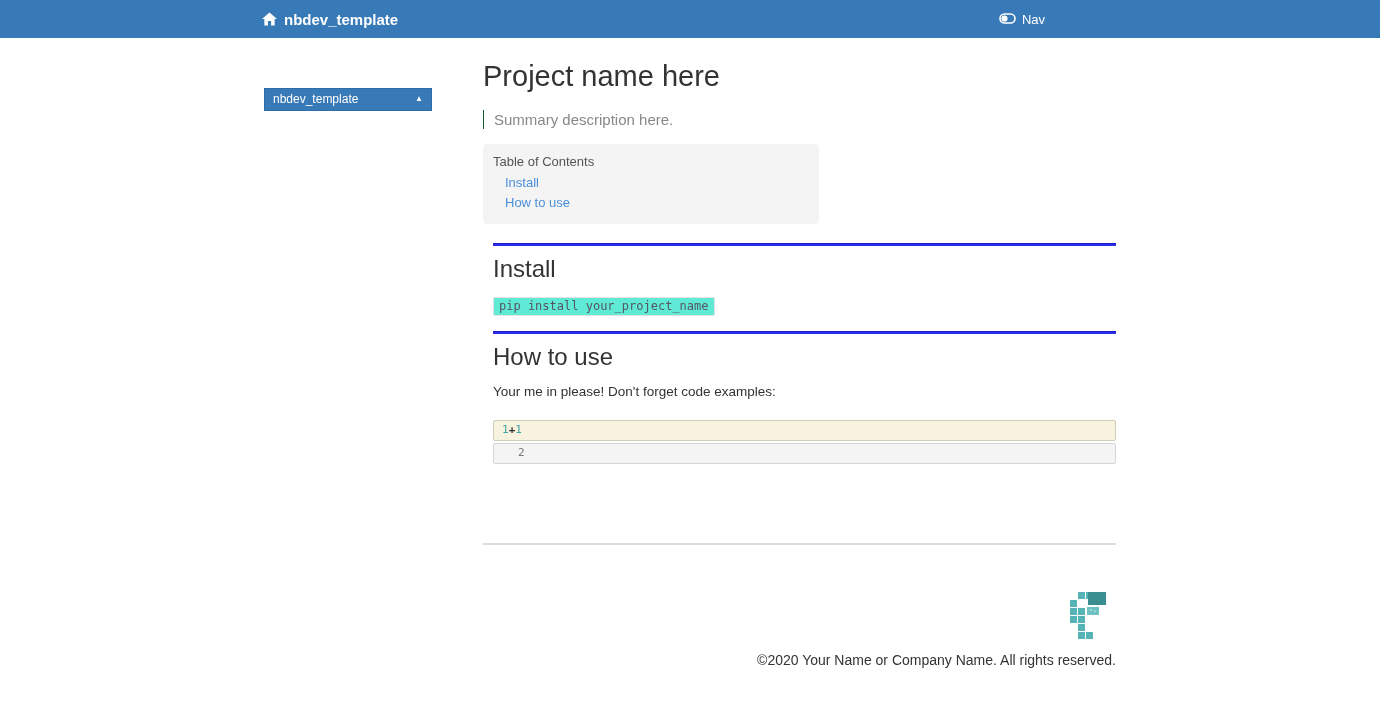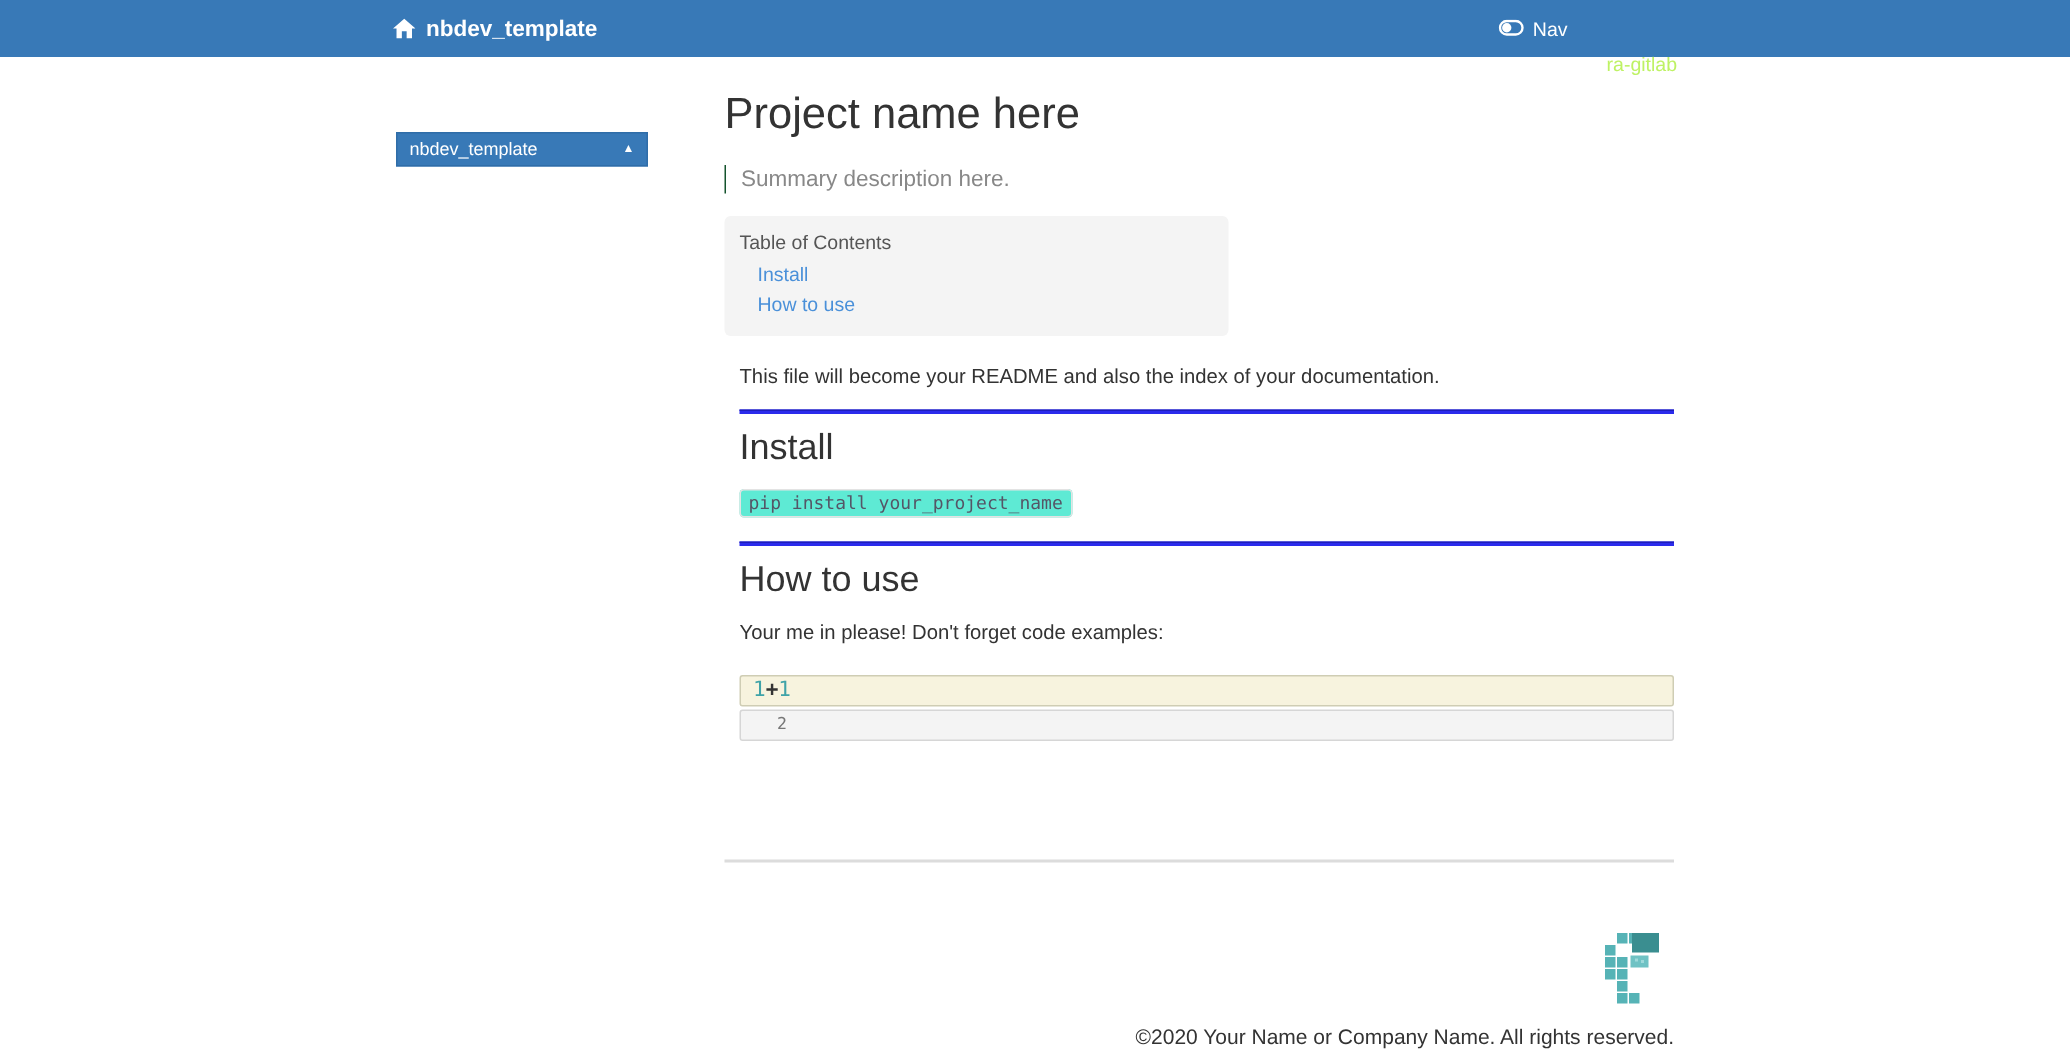--- a/index.html
+++ b/index.html
@@ -16,21 +16,21 @@
   .nav-inner {
     width: 856px; margin: 0 auto; height: 100%;
     display: flex; align-items: center; justify-content: space-between;
   }
   .brand { display: flex; align-items: center; gap: 7px; color: #fff;
            font-size: 15px; font-weight: bold; cursor: pointer; }
   .brand svg { display: block; }
   .nav-right { display: flex; align-items: center; gap: 26px;
                color: #fff; font-size: 13px; }
   .nav-toggle { display: flex; gap: 6px; cursor: pointer; }
-  .nav-link { color: #bef264; text-decoration: none; cursor: pointer; margin-top: 46px; }
+  .nav-link { color: #ffffff; text-decoration: none; cursor: pointer; margin-top: 46px; }
 
   
   .layout { width: 852px; margin: 0 auto; position: relative; }
 
   
   .sidebar { position: absolute; left: 0; top: 28px; width: 168px;
              font-size: 11px; }
   .sb-header {
     background: #3879b7; border: 1px solid #2f6da8; color: #fff;
     font-size: 12px; padding: 3px 8px 4px 8px;
@@ -70,21 +70,21 @@
   code.inline {
     font-family: "DejaVu Sans Mono", "Liberation Mono", monospace;
     font-size: 12px; color: #556; background: #5eead4;
     border: 1px solid #e3e3e3; border-radius: 3px; padding: 1px 5px 2px 5px;
   }
   .codecells { margin-top: 21px; }
   .cell-in {
     border: 1px solid #cfcdb4; background: #f7f3de; border-radius: 2px;
     padding: 3px 8px 4px 8px;
     font-family: "DejaVu Sans Mono", "Liberation Mono", monospace;
-    font-size: 14px; line-height: 12px;
+    font-size: 11px; line-height: 12px;
   }
   .cell-out {
     border: 1px solid #d6d6d6; background: #f4f4f4; border-radius: 2px;
     margin-top: 2px; padding: 3px 8px 4px 24px;
     font-family: "DejaVu Sans Mono", "Liberation Mono", monospace;
     font-size: 11px; line-height: 12px; color: #777;
   }
   .tok-num { color: #3fa3a8; }
   .tok-op  { color: #333; font-weight: bold; }
 
@@ -138,21 +138,20 @@
 
     <blockquote class="summary">Summary description here.</blockquote>
 
     <div class="toc">
       <div class="toc-title">Table of Contents</div>
       <div class="toc-row"><a>Install</a></div>
       <div class="toc-row"><a>How to use</a></div>
     </div>
 
     <div class="cells">
-      <p>This file will become your README and also the index of your documentation.</p>
 
       <hr class="blue">
       <h2 class="section">Install</h2>
       <code class="inline">pip install your_project_name</code>
 
       <hr class="blue" style="margin-top:17px;">
       <h2 class="section">How to use</h2>
       <p>Your me in please! Don't forget code examples:</p>
 
       <div class="codecells">

